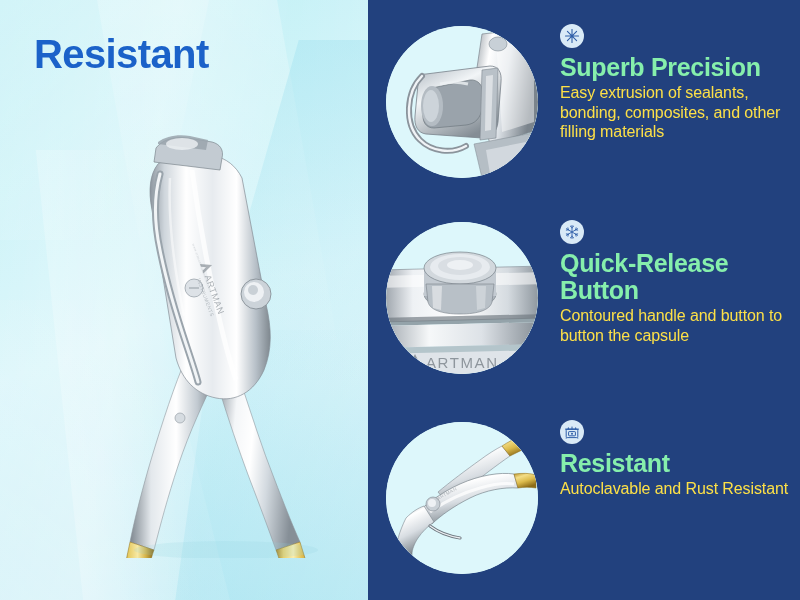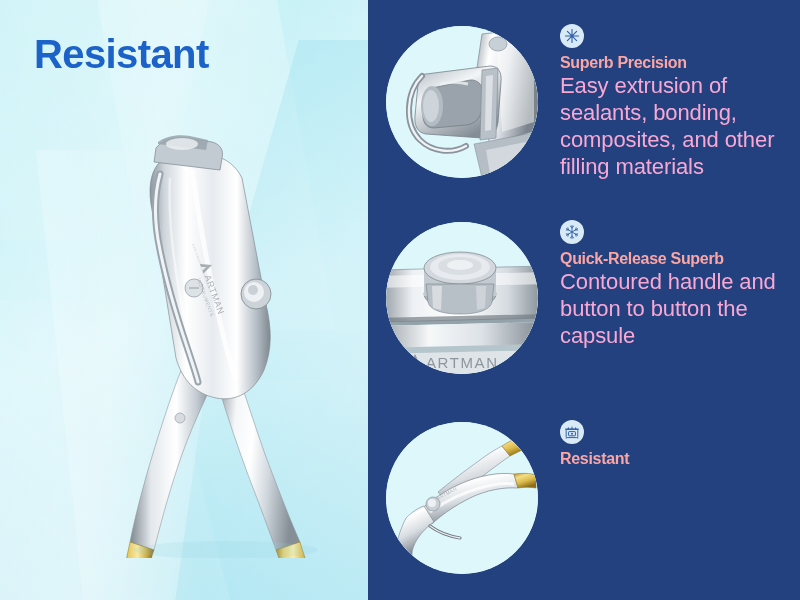--- a/index.html
+++ b/index.html
@@ -94,30 +94,30 @@
     padding-top:2px;
   }
   .feat-icon {
     width:24px; height:24px;
     border-radius:50%;
     background:#d9eaf7;
     display:flex; align-items:center; justify-content:center;
     margin-bottom:6px;
   }
   .feat-title {
-    color:#fca5a5;
-    font-size:16px;
+    color:#86efac;
+    font-size:25px;
     font-weight:bold;
     line-height:1.08;
     letter-spacing:-0.3px;
     margin-bottom:2px;
   }
   .feat-desc {
-    color:#f9a8d4;
-    font-size:22px;
+    color:#fde047;
+    font-size:16px;
     font-weight:400;
     line-height:1.22;
     letter-spacing:-0.1px;
   }
 </style>
 </head>
 <body>
 
 <div class="canvas">
 
@@ -365,21 +365,21 @@
               <line x1="13.6" y1="4.7" x2="2.4" y2="11.3"></line>
               <path d="M8,3.6 L6.3,2.1 M8,3.6 L9.7,2.1"></path>
               <path d="M8,12.4 L6.3,13.9 M8,12.4 L9.7,13.9"></path>
               <path d="M4.3,5.8 L2.3,6.1 M4.3,5.8 L3.9,3.8"></path>
               <path d="M11.7,10.2 L13.7,9.9 M11.7,10.2 L12.1,12.2"></path>
               <path d="M11.7,5.8 L13.7,6.1 M11.7,5.8 L12.1,3.8"></path>
               <path d="M4.3,10.2 L2.3,9.9 M4.3,10.2 L3.9,12.2"></path>
             </g>
           </svg>
         </div>
-        <div class="feat-title">Quick-Release Superb</div>
+        <div class="feat-title">Quick-Release Button</div>
         <div class="feat-desc">Contoured handle and button to button the capsule</div>
       </div>
     </div>
 
     <div class="feature feat-3">
       <div class="thumb-wrap">
         <div class="thumb">
           <svg width="152" height="152" viewBox="0 0 152 152" xmlns="http://www.w3.org/2000/svg">
             <defs>
               <linearGradient id="t3s" x1="0" y1="0" x2="0.4" y2="1">
@@ -446,17 +446,18 @@
               <line x1="4.4" y1="3.4" x2="4.4" y2="5.2"></line>
               <line x1="8" y1="2.6" x2="8" y2="5.2"></line>
               <line x1="11.6" y1="3.4" x2="11.6" y2="5.2"></line>
               <line x1="2.2" y1="13.6" x2="2.2" y2="14.6"></line>
               <line x1="13.8" y1="13.6" x2="13.8" y2="14.6"></line>
             </g>
             <circle cx="8" cy="9.7" r="1" fill="#2f5fa8"></circle>
           </svg>
         </div>
         <div class="feat-title">Resistant</div>
+        <div class="feat-desc">Autoclavable and Rust Resistant</div>
       </div>
     </div>
 
   </div>
 </div>
 
 </body></html>

